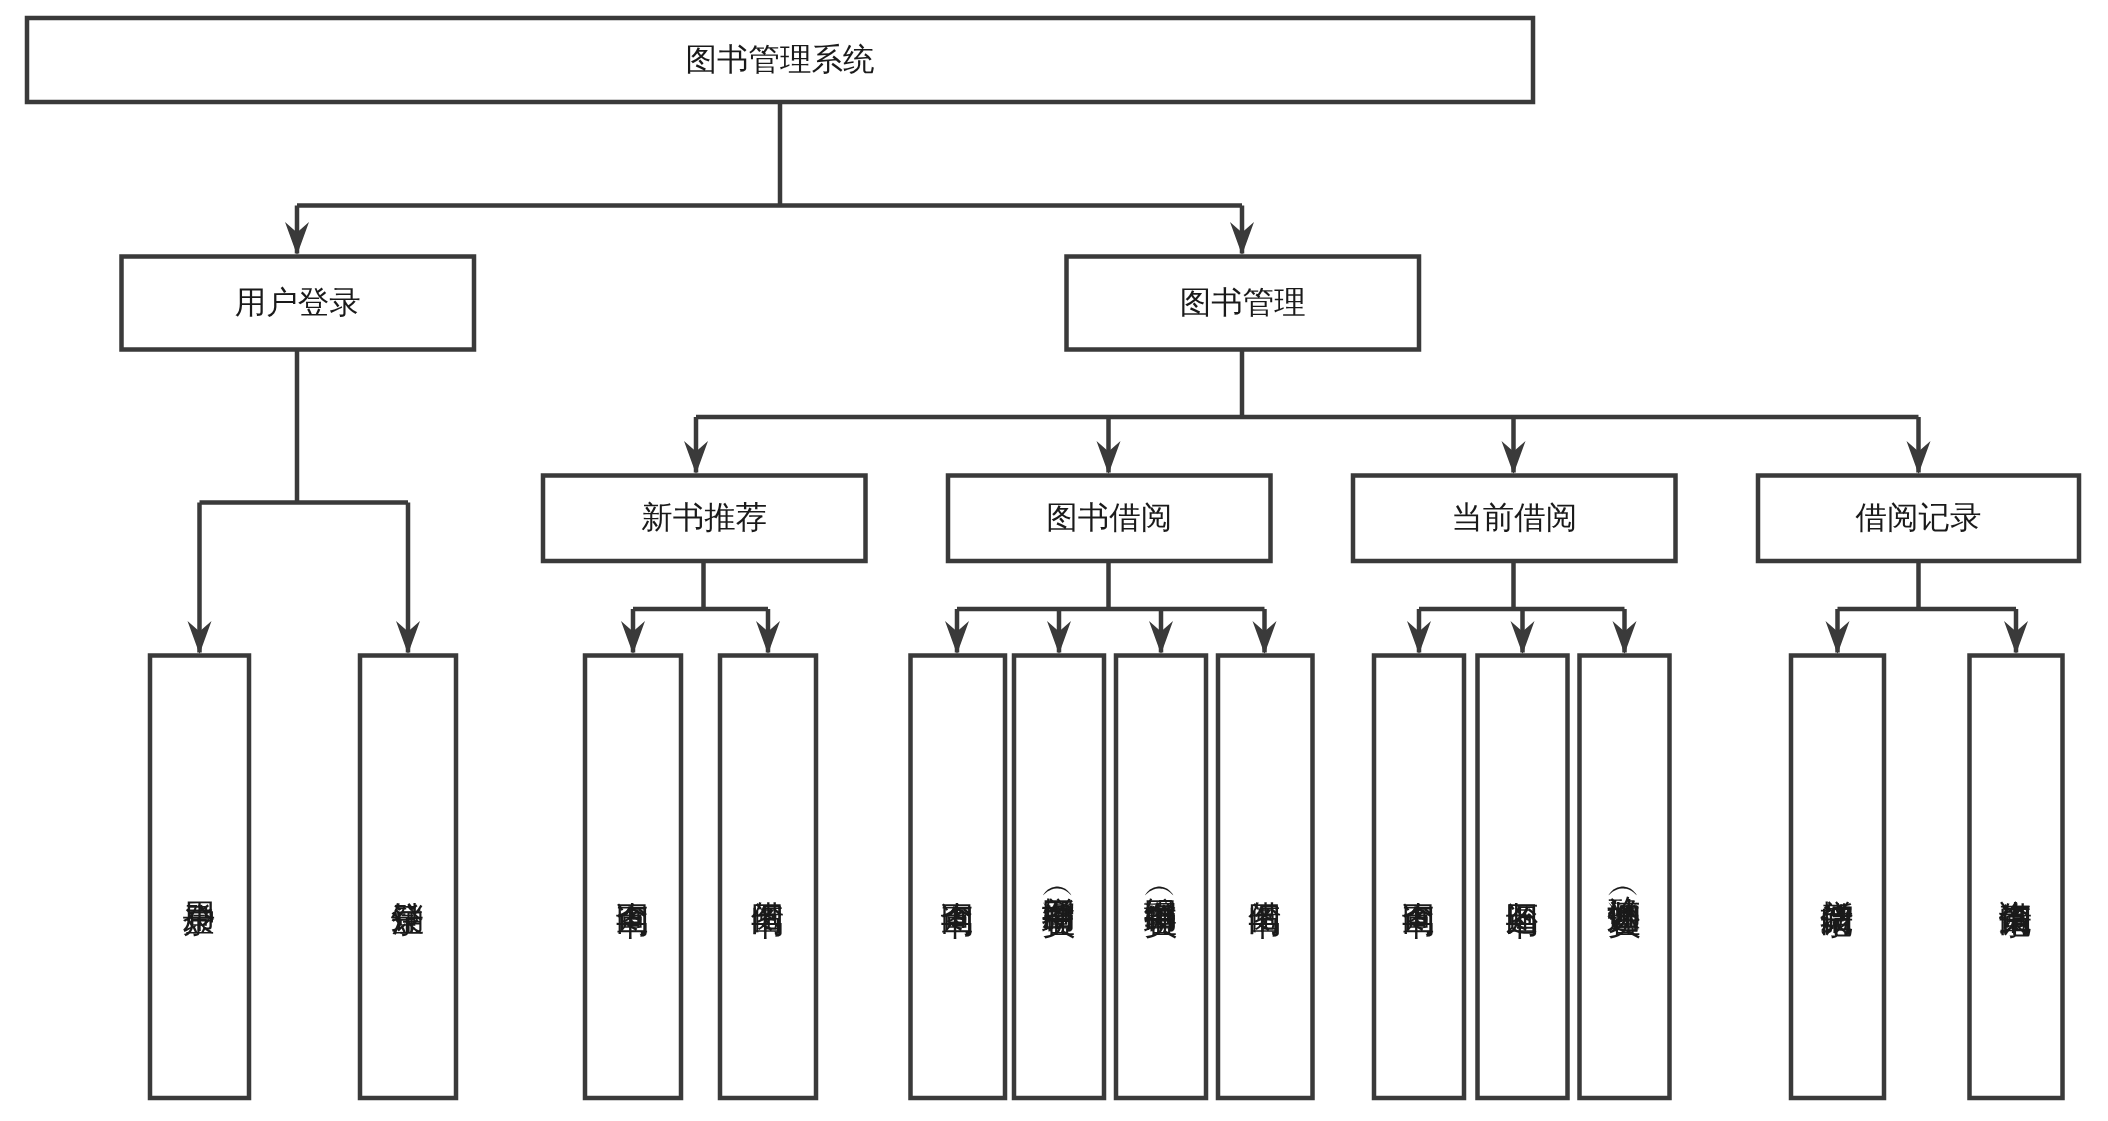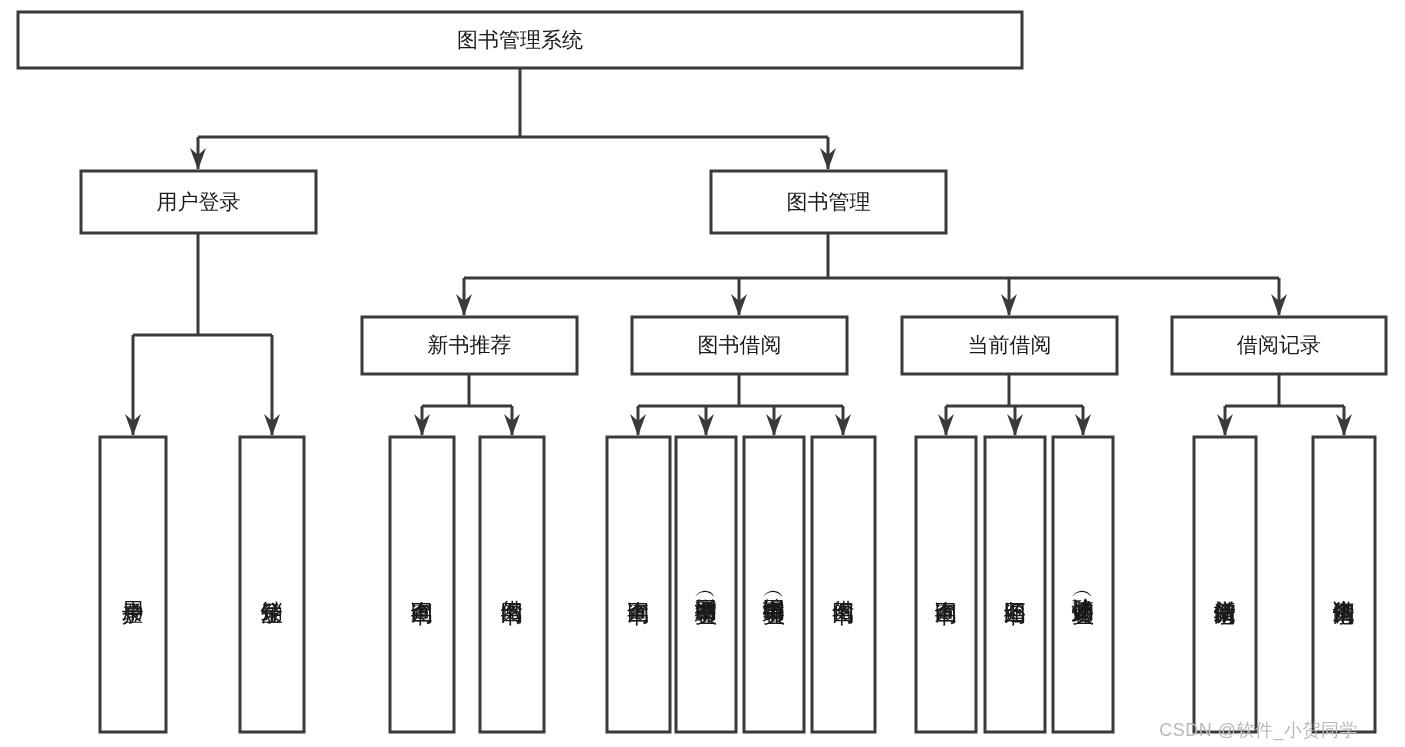--- a/index.html
+++ b/index.html
@@ -249,15 +249,14 @@
         <div class="leaf-label">确认归还（管理员）</div>
       </div>
       <div class="leaf-label-wrap" style="left: 1194px; top: 437px; width: 62px; height: 295px;">
         <div class="leaf-label">新增借阅记录</div>
       </div>
       <div class="leaf-label-wrap" style="left: 1313px; top: 437px; width: 62px; height: 295px;">
         <div class="leaf-label">查询借阅记录</div>
       </div>
     </div>
 
-  <div class="watermark">CSDN @软件_小贺同学</div>
 
 </div>
 
 </body></html>

